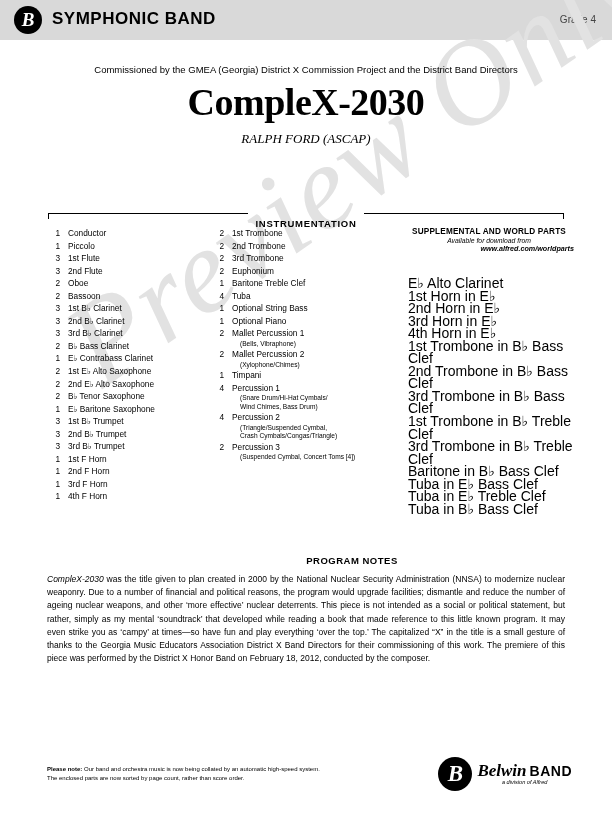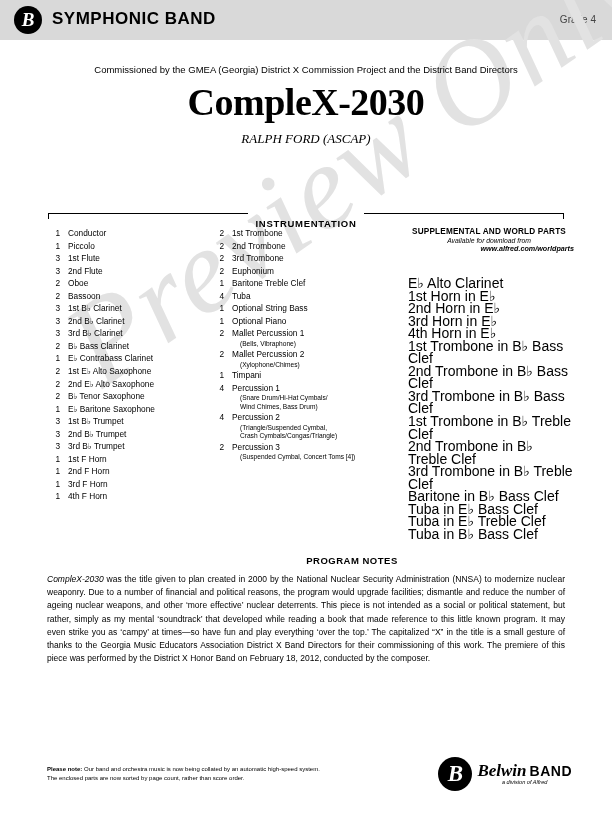--- a/index.html
+++ b/index.html
@@ -489,21 +489,20 @@
   <div id="supp-list">
       <div>E♭ Alto Clarinet</div>
       <div>1st Horn in E♭</div>
       <div>2nd Horn in E♭</div>
       <div>3rd Horn in E♭</div>
       <div>4th Horn in E♭</div>
       <div>1st Trombone in B♭ Bass Clef</div>
       <div>2nd Trombone in B♭ Bass Clef</div>
       <div>3rd Trombone in B♭ Bass Clef</div>
       <div>1st Trombone in B♭ Treble Clef</div>
-      <div>2nd Trombone in B♭ Treble Clef</div>
       <div>3rd Trombone in B♭ Treble Clef</div>
       <div>Baritone in B♭ Bass Clef</div>
       <div>Tuba in E♭ Bass Clef</div>
       <div>Tuba in E♭ Treble Clef</div>
       <div>Tuba in B♭ Bass Clef</div>
     </div>
 </div>
 
 <div id="pn-heading">PROGRAM NOTES</div>
 <div id="pn-body"><i>CompleX-2030</i> was the title given to plan created in 2000 by the National Nuclear Security Administration (NNSA) to modernize nuclear weaponry. Due to a number of financial and political reasons, the program would upgrade facilities; dismantle and reduce the number of ageing nuclear weapons, and other ‘more effective’ nuclear deterrents. This piece is not intended as a social or political statement, but rather, simply as my mental ‘soundtrack’ that developed while reading a book that made reference to this little known program. It may even strike you as ‘campy’ at times—so have fun and play everything ‘over the top.’ The capitalized “X” in the title is a small gesture of thanks to the Georgia Music Educators Association District X Band Directors for their commissioning of this work. The premiere of this piece was performed by the District X Honor Band on February 18, 2012, conducted by the composer.</div>

